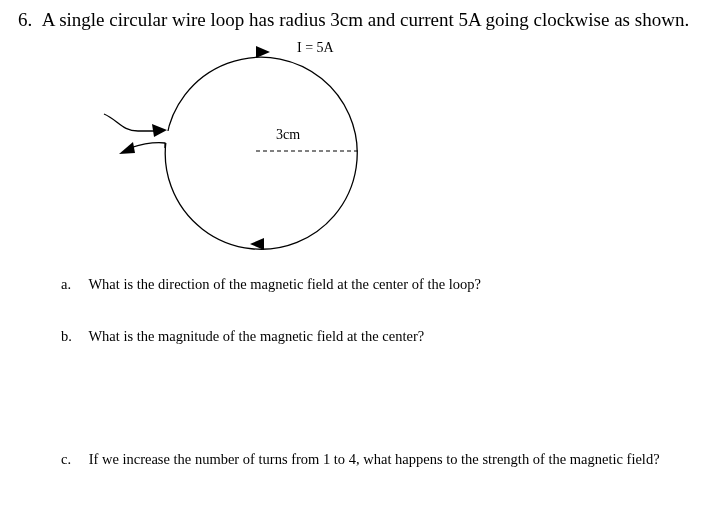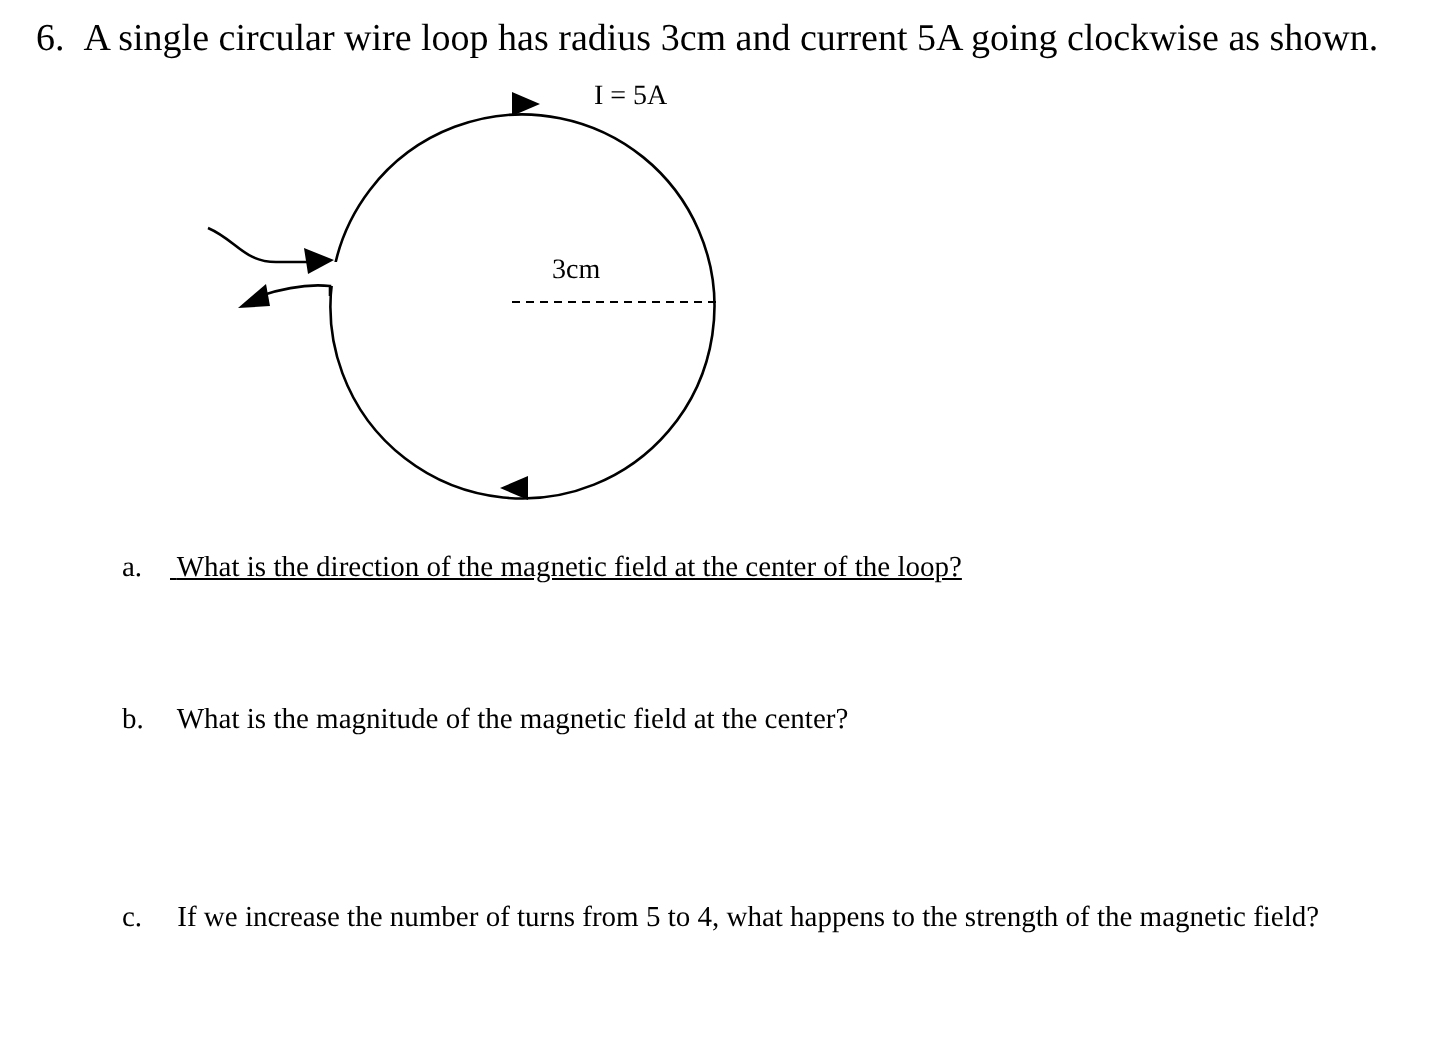--- a/index.html
+++ b/index.html
@@ -42,24 +42,24 @@
 
   <polygon points="270,52 256,46 256,58" fill="#000"></polygon>
 
   <polygon points="250,244 264,238 264,250" fill="#000"></polygon>
 
   <line x1="256" y1="151" x2="359" y2="151" stroke="#000" stroke-width="1" stroke-dasharray="4,3"></line>
   <text class="label-svg" x="276" y="139">3cm</text>
   <text class="label-svg" x="297" y="52">I = 5A</text>
 </svg>
 
-<div class="sub" style="top: 276px; text-decoration: underline;">
+<div class="sub" style="top: 276px;">
   <span class="letter">a.</span>
   <span>What is the direction of the magnetic field at the center of the loop?</span>
 </div>
-<div class="sub" style="top: 328px; margin-top: 24px;">
+<div class="sub" style="top: 328px;">
   <span class="letter">b.</span>
   <span>What is the magnitude of the magnetic field at the center?</span>
 </div>
 <div class="sub" style="top: 451px;">
   <span class="letter">c.</span>
-  <span>If we increase the number of turns from 5 to 4, what happens to the strength of the magnetic field?</span>
+  <span>If we increase the number of turns from 1 to 4, what happens to the strength of the magnetic field?</span>
 </div>
 
 </body></html>

